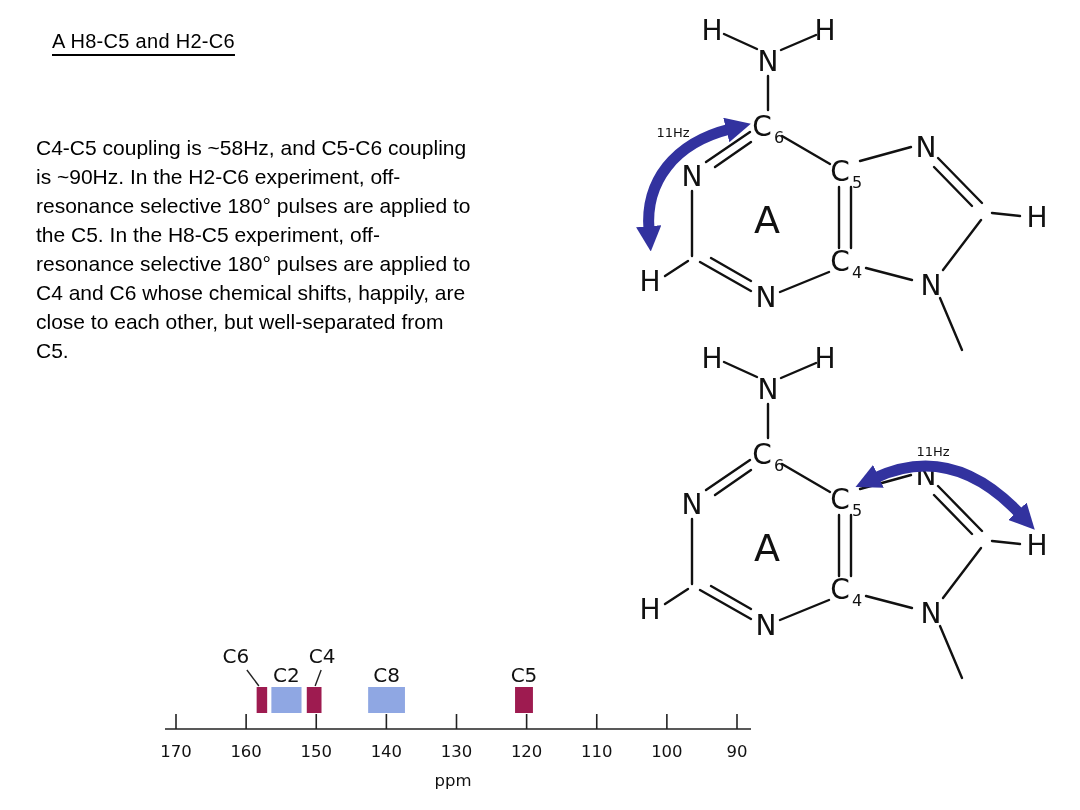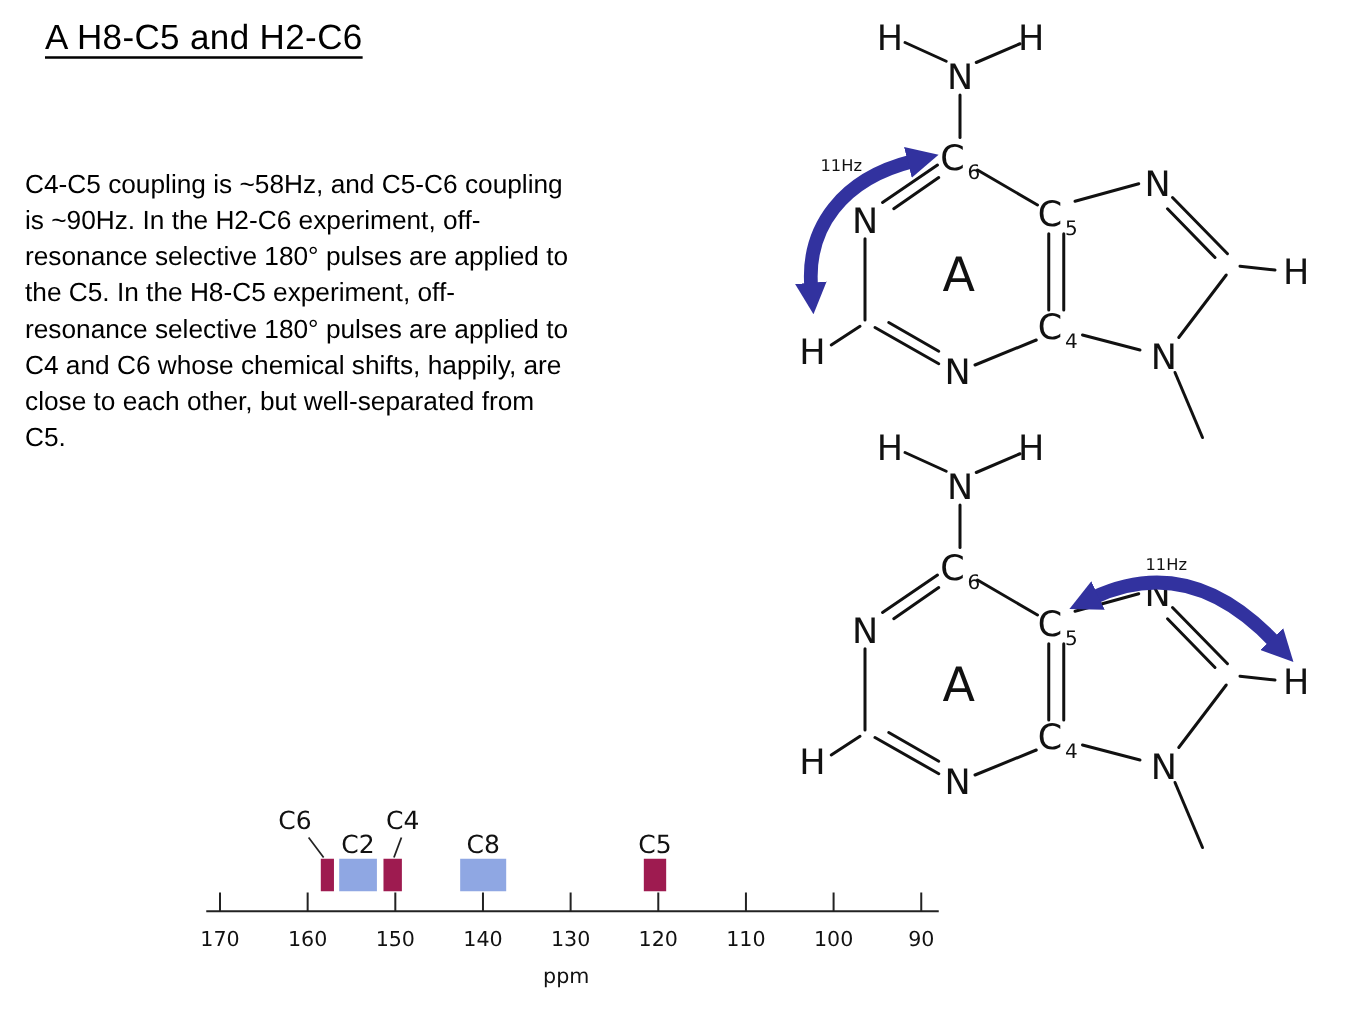--- a/index.html
+++ b/index.html
@@ -1,22 +1,22 @@
 <!DOCTYPE html>
 <html style="--arrow: #32329f;"><head>
 <meta charset="utf-8">
 <style>
   html,body{margin:0;padding:0;background:#fff;}
   body{width:1080px;height:810px;position:relative;overflow:hidden;
        font-family:"Liberation Sans",sans-serif;color:#000;}
   .canvas{position:absolute;inset:0;background:#ffffff;}
-  .title{position:absolute;left:36px;top:14px;font-size:28px;font-weight:400;
+  .title{position:absolute;left:36px;top:14px;font-size:20px;font-weight:400;
          letter-spacing:.3px;text-decoration:underline;text-underline-offset:6px;
-         text-decoration-thickness:1.5px;margin:0;}
-  .body-text{position:absolute;left:20px;top:133px;width:540px;font-size:21px;
+         text-decoration-thickness:1.5px;margin:16px;}
+  .body-text{position:absolute;left:36px;top:133px;width:540px;font-size:21px;
              line-height:29px;white-space:pre-line;}
   .mol{position:absolute;overflow:visible;}
   .mol-top{left:620px;top:10px;}
   .mol-bottom{left:620px;top:338px;}
   .mol text{font-family:"DejaVu Sans","Liberation Sans",sans-serif;fill:#111;}
   .atom{font-size:28px;text-anchor:middle;}
   .sub{font-size:16px;text-anchor:middle;}
   .ringletter{font-size:38px;font-weight:500;text-anchor:middle;}
   .bond{stroke:#111;stroke-width:2.4;stroke-linecap:round;fill:none;}
   .coupling{stroke:var(--arrow,#32329f);stroke-width:11;fill:none;}

